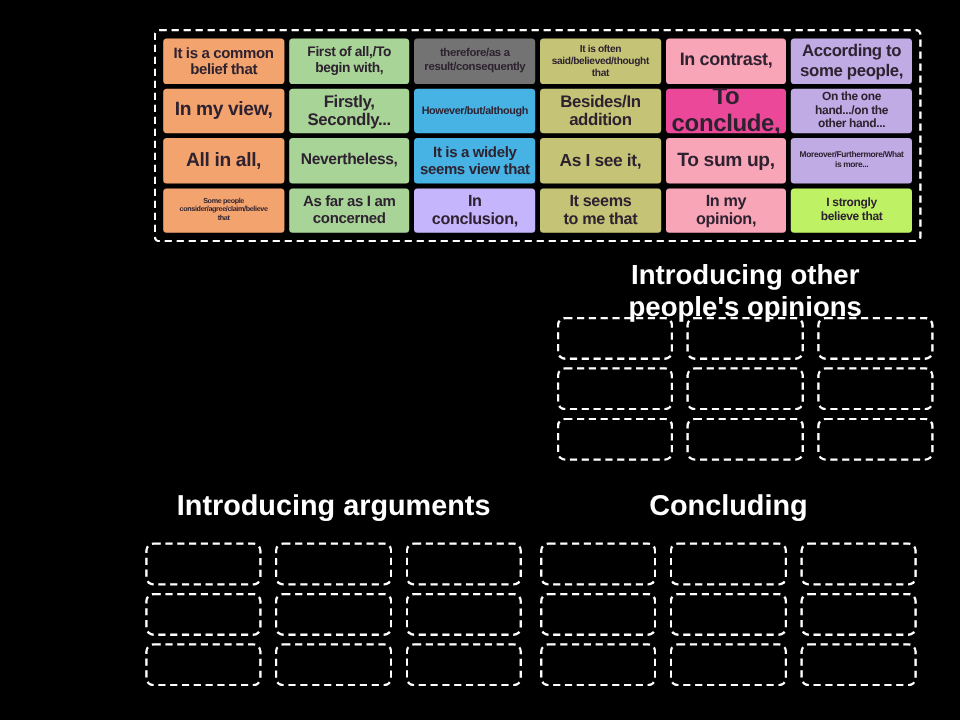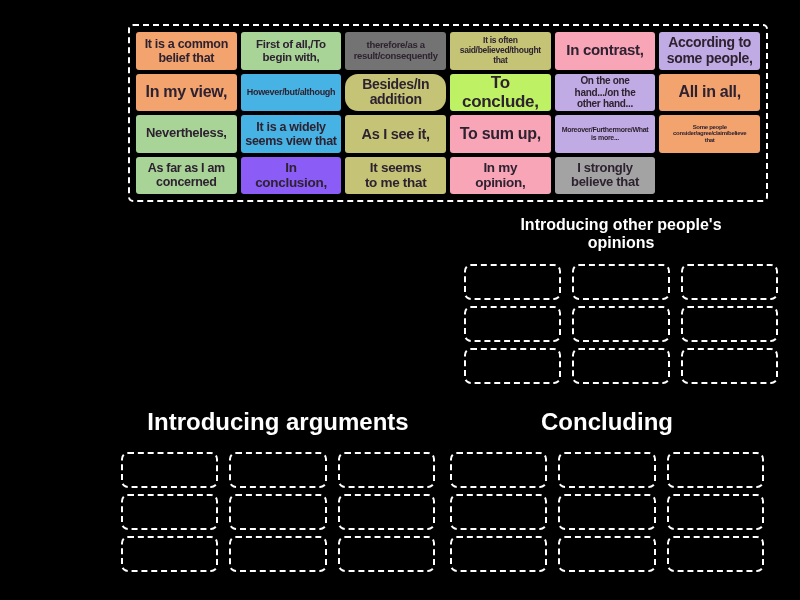--- a/index.html
+++ b/index.html
@@ -53,21 +53,21 @@
   .group-title {
     margin: 0;
     color: var(--heading_text, #fff);
     font-weight: 700;
     text-align: center;
     font-size: 24px;
     line-height: 1.15;
     white-space: nowrap;
   }
   #g2 .group-title {
-    font-size: 16px;
+    font-size: 23px;
     white-space: normal;
     max-width: 205px;
     margin: 0 auto;
   }
   .slots {
     position: absolute;
     left: 2px; right: 2px;
     display: grid;
     grid-template-columns: repeat(3, 1fr);
     column-gap: 11px;
@@ -96,47 +96,49 @@
 begin with,</div>
       <div class="tile" style="background: #737373; font-size: 9.5px;">therefore/as a
 result/consequently</div>
       <div class="tile" style="background: rgb(197, 196, 118); font-size: 8.5px;">It is often
 said/believed/thought
 that</div>
       <div class="tile" style="background: rgb(248, 165, 184); font-size: 15px;">In contrast,</div>
       <div class="tile" style="background: rgb(192, 171, 228); font-size: 14px;">According to
 some people,</div>
       <div class="tile" style="background: rgb(242, 163, 110); font-size: 16px;">In my view,</div>
+      <div class="tile" style="background: rgb(168, 212, 152); font-size: 14px;">Firstly,
+Secondly...</div>
       <div class="tile" style="background: rgb(71, 178, 228); font-size: 9px;">However/but/although</div>
-      <div class="tile" style="background: rgb(197, 196, 118); font-size: 14px; border-radius: 13px;">Besides/In
+      <div class="tile" style="background: rgb(197, 196, 118); font-size: 14px;">Besides/In
 addition</div>
-      <div class="tile" style="background: #bef264; font-size: 17px;">To conclude,</div>
+      <div class="tile" style="background: #ec4899; font-size: 20px;">To conclude,</div>
       <div class="tile" style="background: rgb(192, 171, 228); font-size: 10px;">On the one
 hand.../on the
 other hand...</div>
       <div class="tile" style="background: rgb(242, 163, 110); font-size: 16px;">All in all,</div>
       <div class="tile" style="background: rgb(168, 212, 152); font-size: 13px;">Nevertheless,</div>
       <div class="tile" style="background: rgb(71, 178, 228); font-size: 12.5px;">It is a widely
 seems view that</div>
       <div class="tile" style="background: rgb(197, 196, 118); font-size: 14.5px;">As I see it,</div>
       <div class="tile" style="background: rgb(248, 165, 184); font-size: 16px;">To sum up,</div>
       <div class="tile" style="background: rgb(192, 171, 228); font-size: 7px;">Moreover/Furthermore/What
 is more...</div>
       <div class="tile" style="background: rgb(242, 163, 110); font-size: 6px;">Some people
 consider/agree/claim/believe
 that</div>
       <div class="tile" style="background: rgb(168, 212, 152); font-size: 12.5px;">As far as I am
 concerned</div>
-      <div class="tile" style="background: #8b5cf6; font-size: 13.5px;">In
+      <div class="tile" style="background: #c4b5fd; font-size: 13.5px;">In
 conclusion,</div>
       <div class="tile" style="background: rgb(197, 196, 118); font-size: 13.5px;">It seems
 to me that</div>
       <div class="tile" style="background: rgb(248, 165, 184); font-size: 13.5px;">In my
 opinion,</div>
-      <div class="tile" style="background: #a3a3a3; font-size: 13px;">I strongly
+      <div class="tile" style="background: #bef264; font-size: 10px;">I strongly
 believe that</div>
     </div>
 
 
   <section class="group" id="g2">
     <h2 class="group-title">Introducing other people's opinions</h2>
     <div class="slots">
         <div class="slot"></div>
         <div class="slot"></div>
         <div class="slot"></div>

